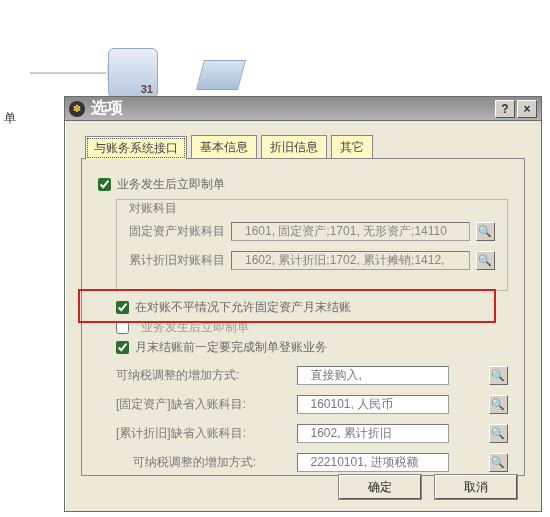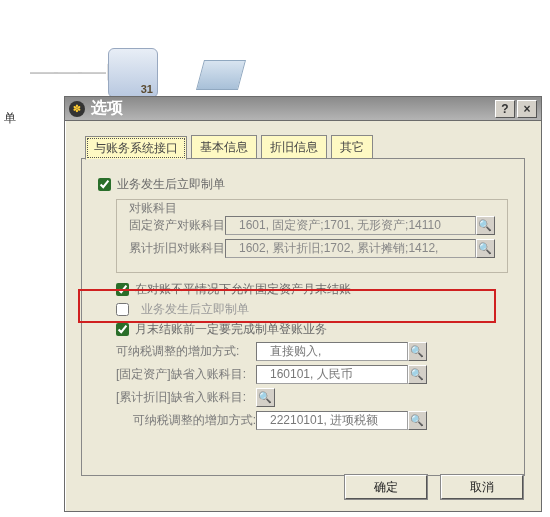--- a/index.html
+++ b/index.html
@@ -150,22 +150,23 @@
     position: absolute;
     top: -8px; left: 8px;
     background: #ece9d8;
     padding: 0 4px;
     color: #7a7a7a;
     margin-top: 8px;
   }
   .row {
     display: flex;
     align-items: center;
-    gap: 0;
-    margin: 4px 0;
+    gap: 6px;
+    margin: 10px 0;
+    justify-content: space-between;
   }
   .row .lbl { color: #7a7a7a; white-space: nowrap; }
   .row .fld {
     flex: 1;
     height: 19px;
     background: #fff;
     border: 1px solid #a0a0a0;
     border-top-color: #787878; border-left-color: #787878;
     padding: 1px 13px;
     color: #787878;
@@ -189,21 +190,21 @@
     pointer-events: none;
   }
   .form-rows {
     margin-left: 18px;
   }
   .form-rows .row .lbl { width: 140px; text-align: left; }
   .form-rows .row .fld { width: 152px; flex: none; }
   
   .buttons {
     position: absolute;
-    right: 18px; bottom: 12px;
+    right: 24px; bottom: 12px;
     display: flex; gap: 14px;
   }
   .btn {
     width: 82px; height: 24px;
     background: #ece9d8;
     border: 1px solid #fff;
     border-right-color: #555; border-bottom-color: #555;
     box-shadow: 0 0 0 1px #888;
     display: flex; align-items: center; justify-content: center;
     color: #222;
@@ -283,20 +284,21 @@
         </div>
         <div class="row">
           <span class="lbl">[固定资产]缺省入账科目:</span>
           <span class="fld">160101, 人民币</span>
           <span class="lookup">
             <span>🔍</span>
           </span>
         </div>
         <div class="row">
           <span class="lbl">[累计折旧]缺省入账科目:</span>
+          <span class="fld">1602, 累计折旧</span>
           <span class="lookup">
             <span>🔍</span>
           </span>
         </div>
         <div class="row">
           <span class="lbl" style="text-align:right">可纳税调整的增加方式:</span>
           <span class="fld">22210101, 进项税额</span>
           <span class="lookup">
             <span>🔍</span>
           </span>

